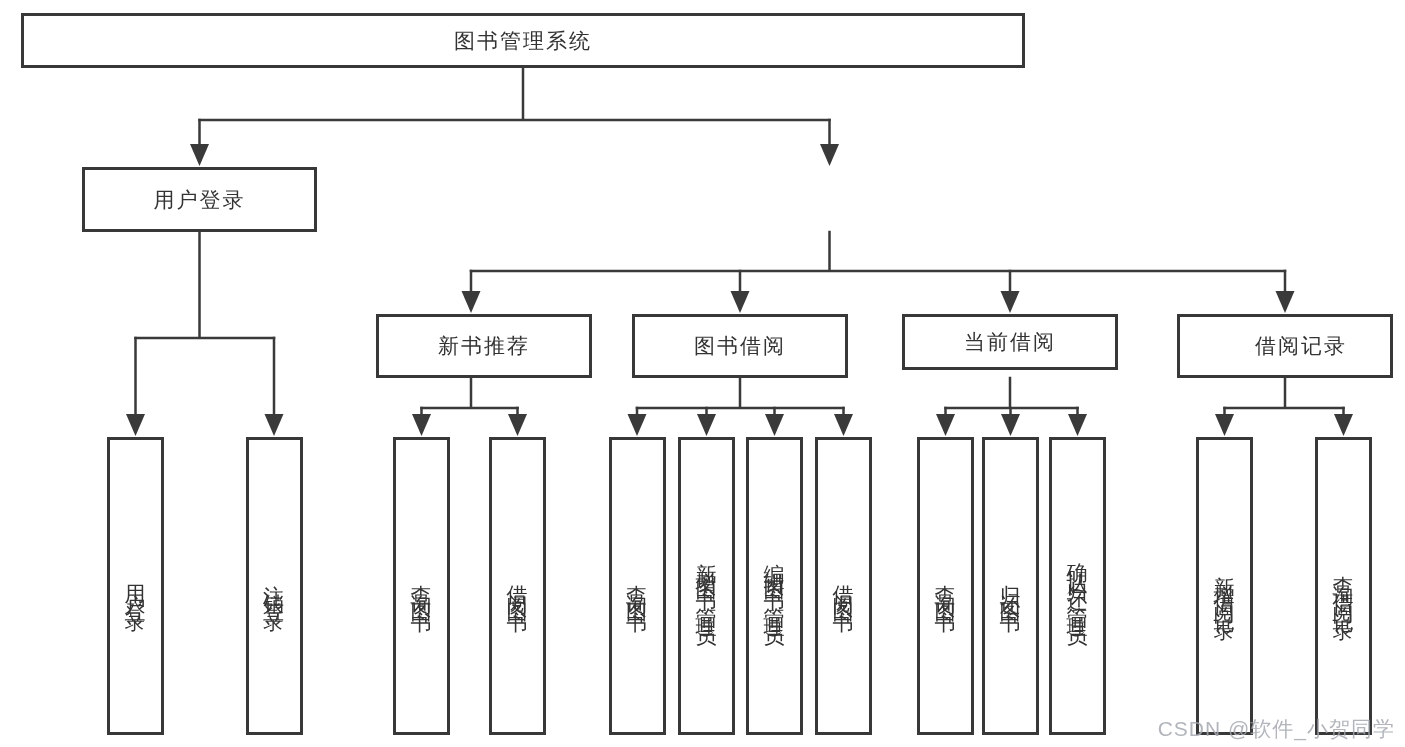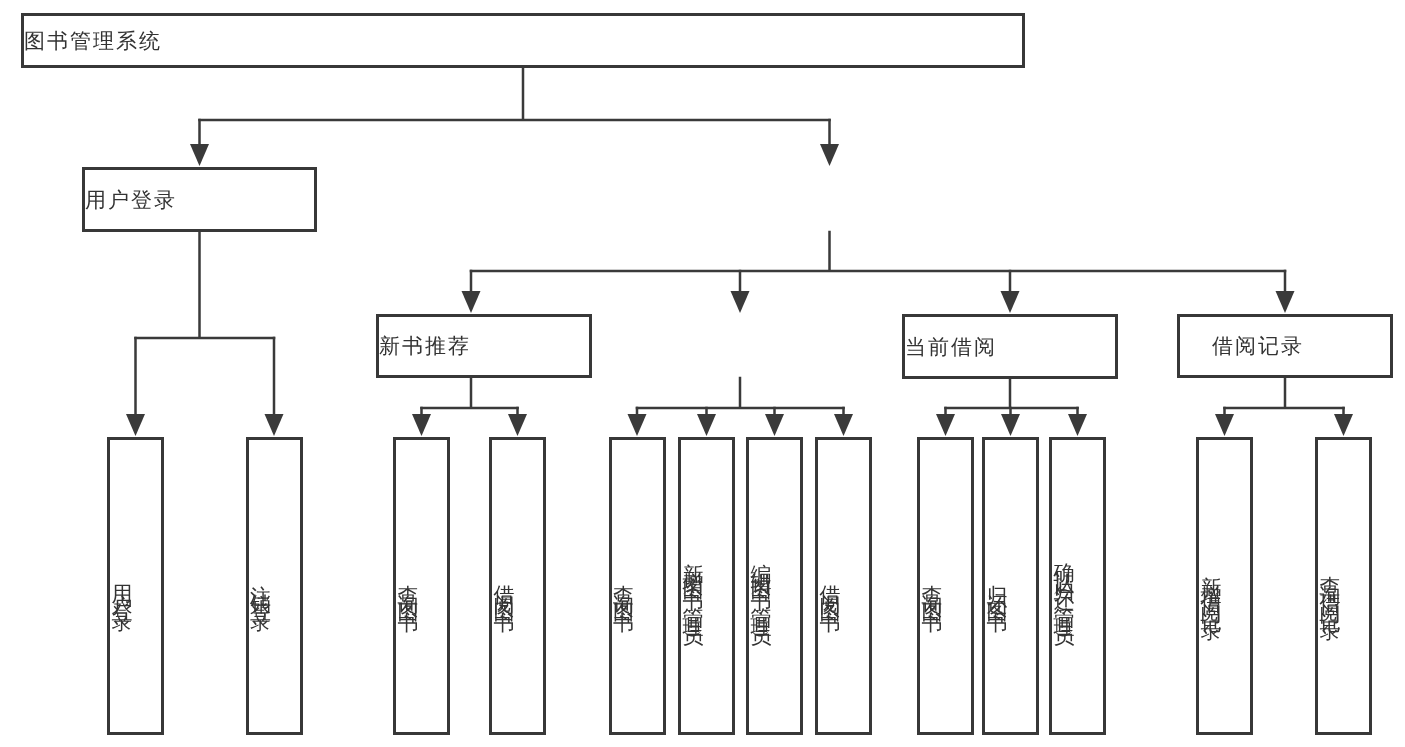--- a/index.html
+++ b/index.html
@@ -22,22 +22,22 @@
     height: 747px;
     z-index: 1;
   }
   .node {
     position: absolute;
     background: #ffffff;
     border: 3px solid #383838;
     box-sizing: border-box;
     display: flex;
     align-items: center;
+    justify-content: center;
     z-index: 2;
-    font-family: Liberation Mono, monospace;
   }
   .node .label {
     color: #333333;
     font-size: 21px;
     letter-spacing: 2px;
     white-space: nowrap;
   }
   .node.v .label {
     writing-mode: vertical-rl;
     letter-spacing: 9px;
@@ -114,21 +114,24 @@
     <span class="label">图书管理系统</span>
   </div>
 
   <div class="node h" style="left:82px; top:167px; width:235px; height:65px;">
     <span class="label">用户登录</span>
   </div>
 
   <div class="node h" style="left:376px; top:314px; width:216px; height:64px;">
     <span class="label">新书推荐</span>
   </div>
-  <div class="node h" style="left:902px; top:314px; width:216px; height:65px;">
+  <div class="node h" style="left:632px; top:314px; width:216px; height:64px;">
+    <span class="label">图书借阅</span>
+  </div>
+  <div class="node h" style="left:902px; top:314px; width:216px; height:56px;">
     <span class="label">当前借阅</span>
   </div>
   <div class="node h" style="left:1177px; top:314px; width:216px; height:64px;padding-left:32px;">
     <span class="label">借阅记录</span>
   </div>
 
   <div class="node v" style="left:107px; top:437px; width:57px; height:298px;">
     <span class="label">用户登录</span>
   </div>
   <div class="node v" style="left:245.5px; top:437px; width:57px; height:298px;">
@@ -165,14 +168,15 @@
     <span class="label">确认归还（管理员）</span>
   </div>
 
   <div class="node v" style="left:1196px; top:437px; width:57px; height:298px;">
     <span class="label">新增借阅记录</span>
   </div>
   <div class="node v" style="left:1315px; top:437px; width:57px; height:298px;">
     <span class="label">查询借阅记录</span>
   </div>
 
+  <div id="watermark">CSDN @软件_小贺同学</div>
 
 </div>
 
 </body></html>

